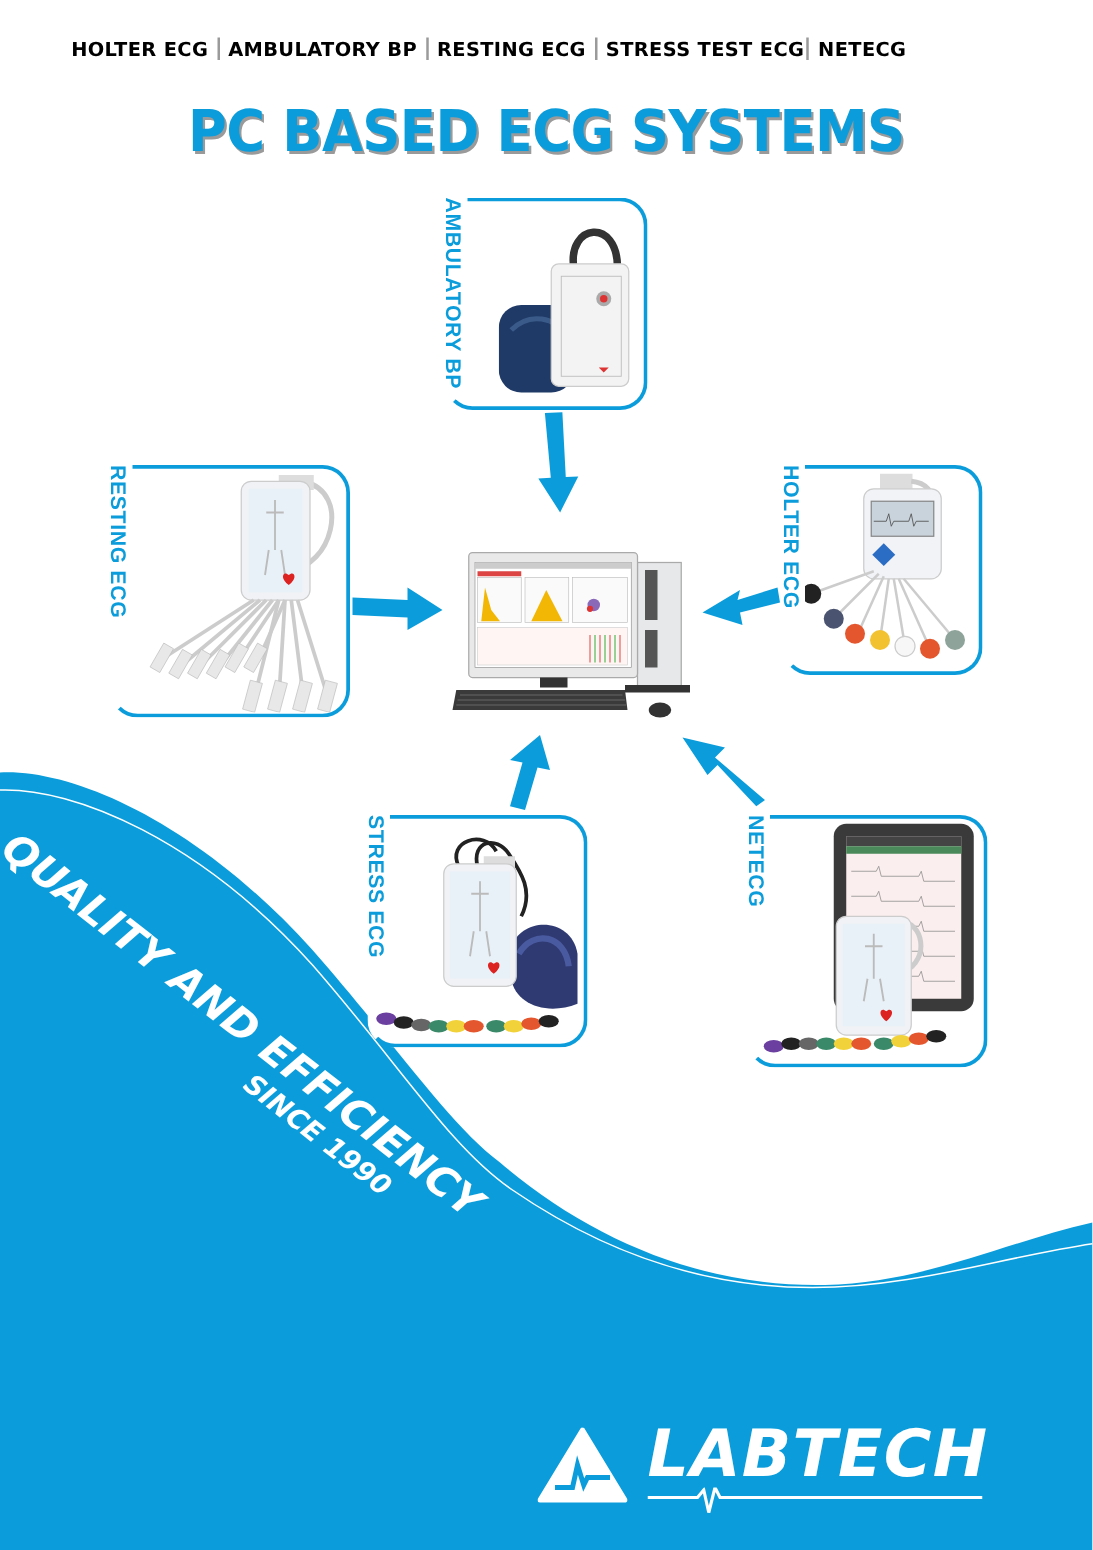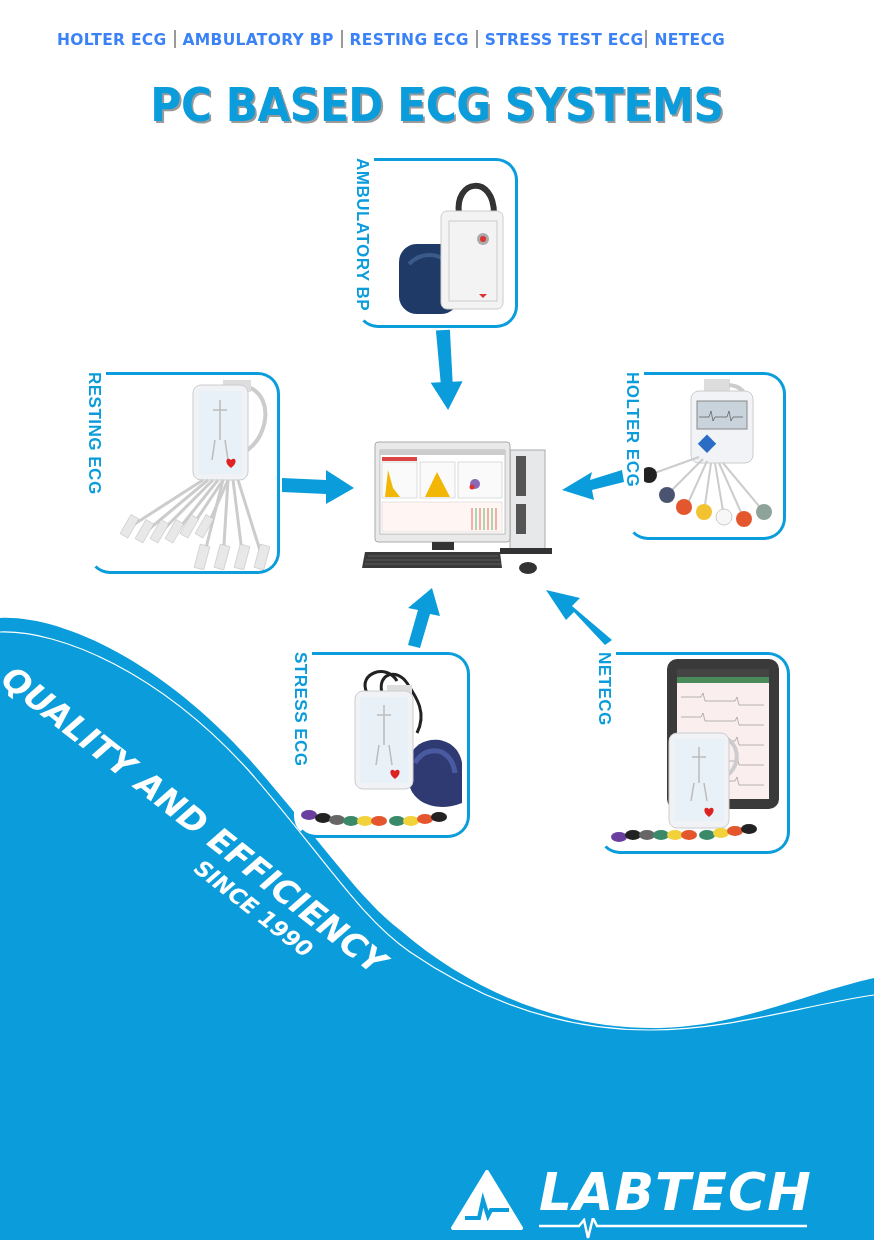--- a/index.html
+++ b/index.html
@@ -1,25 +1,25 @@
 <!DOCTYPE html>
 <html><head>
 <meta charset="utf-8">
 <style>
   html,body{margin:0;padding:0;}
   body{width:874px;height:1240px;position:relative;overflow:hidden;background:#fff;font-family:"DejaVu Sans",sans-serif;}
-  .topnav{position:absolute;left:0;top:30px;width:782px;text-align:center;color:#3b82f6;font-weight:bold;font-size:15.5px;letter-spacing:0.3px;white-space:nowrap;}
+  .topnav{position:absolute;left:0;top:30px;width:782px;text-align:center;color:#000000;font-weight:bold;font-size:15.5px;letter-spacing:0.3px;white-space:nowrap;}
   .topnav .sep{display:inline-block;width:2px;height:18px;background:#9a9a9a;vertical-align:-3px;margin:0 7px;}
   .title{position:absolute;left:0;top:78px;width:874px;text-align:center;font-family:"DejaVu Sans",sans-serif;font-weight:bold;font-size:46px;color:#0b9ddb;letter-spacing:-0.5px;text-shadow:2px 2px 0 #9a9a9a;transform:scaleX(0.92);}
   .bg{position:absolute;left:0;top:0;width:874px;height:1240px;}
   .card{position:absolute;border:3px solid #0b9ddb;border-radius:22px;background:#fff;}
   .card-label{position:absolute;color:#0b9ddb;font-family:"Liberation Sans",sans-serif;font-weight:bold;font-size:17px;writing-mode:vertical-rl;letter-spacing:0.5px;background:#fff;padding:2px 2px 8px 2px;}
   .device{position:absolute;}
   .slogan{position:absolute;color:#fff;font-family:"DejaVu Sans",sans-serif;font-weight:bold;font-style:italic;white-space:nowrap;transform-origin:left top;}
-  .brand{position:absolute;left:451px;top:1138px;width:360px;height:72px;margin-top:28px;}
+  .brand{position:absolute;left:430px;top:1138px;width:360px;height:72px;}
   .brand-text{position:absolute;left:88px;top:-4px;color:#fff;font-family:"DejaVu Sans",sans-serif;font-weight:bold;font-style:italic;font-size:52px;letter-spacing:1px;}
 </style>
 </head>
 <body>
 
 <svg class="bg" viewBox="0 0 874 1240">
   <path d="M0,618 C60,615 160,660 250,760 C320,840 360,900 400,930 C470,990 560,1030 660,1028 C740,1026 800,995 874,978 L874,1240 L0,1240 Z" fill="#0b9ddb"></path>
   <path d="M0,632 C60,630 160,672 250,772 C320,852 360,918 410,952 C480,1000 560,1030 650,1030 C730,1030 800,1006 874,995" fill="none" stroke="#fff" stroke-width="1.2"></path>
   <path d="M400,930 C470,990 560,1030 660,1028 C740,1026 800,995 874,978 L874,960 C800,970 740,1010 660,1012 C560,1014 470,980 400,930 Z" fill="#fff" opacity="0"></path>
 </svg>

